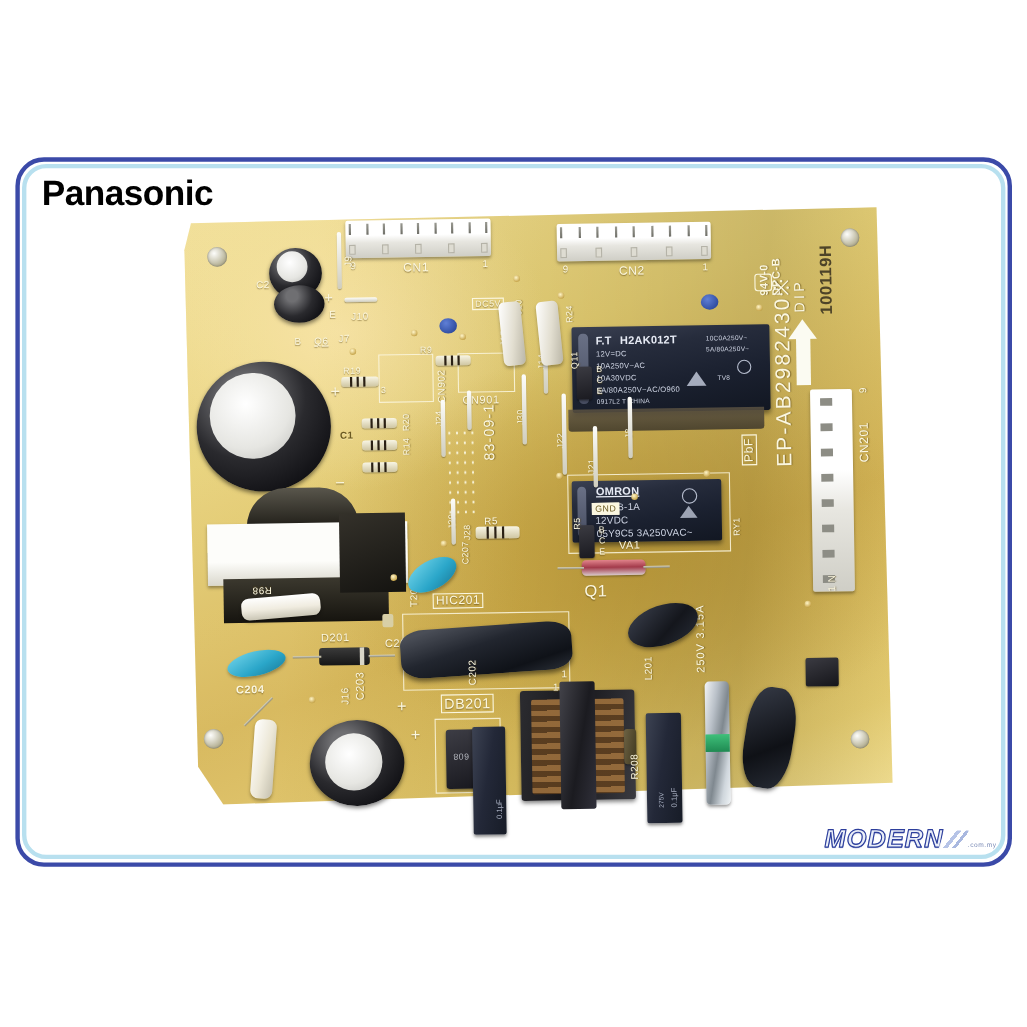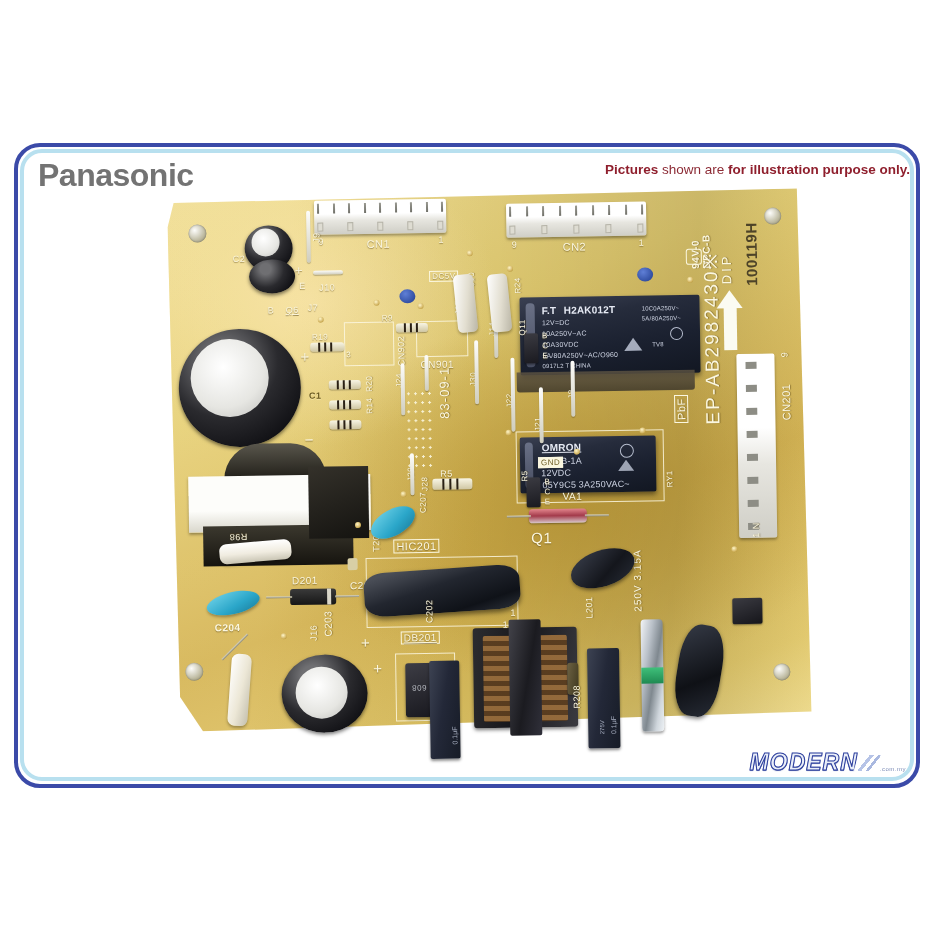--- a/index.html
+++ b/index.html
@@ -29,21 +29,21 @@
     box-sizing:border-box;
     background:#ffffff;
     overflow:hidden;
   }
   
   #brand{
     position:absolute;
     left:38px; top:157px;
     font-size:32px;
     font-weight:bold;
-    color:#737373;
+    color:#000000;
     letter-spacing:-0.5px;
     font-family:"Liberation Sans", sans-serif;
     text-shadow:1px 1px 0 rgba(255,255,255,.7);
     z-index:40;
   }
   
   #disclaimer{
     position:absolute;
     right:24px; top:160px;
     width:400px;
@@ -150,23 +150,20 @@
 </style>
 </head>
 <body>
 
 <div id="frame-outer"></div>
 <div id="frame-inner"></div>
 
 <div id="brand">Panasonic</div>
 
 <div id="disclaimer">
-  <div>
-    <span class="b">Pictures</span><span> shown are </span><span class="b">for illustration purpose only</span><span class="b">.</span>
-  </div>
 </div>
 
 <div id="pcb-wrap">
  <div id="pcb">
   <div class="board"></div>
   <div class="board-shade"></div>
 
   <div class="hole" style="left:22px;top:30px;width:18px;height:18px;"></div>
   <div class="hole" style="left:12px;top:468px;width:18px;height:18px;"></div>
   <div class="hole" style="left:598px;top:22px;width:17px;height:17px;"></div>
@@ -423,21 +420,21 @@
 
   <div class="bigcap" style="left:108px;top:462px;width:86px;height:78px;">
     <div class="top" style="left:14px;top:12px;width:52px;height:52px;"></div>
   </div>
   <div class="slk rot90" style="left:150px;top:444px;font-size:10px;">C203</div>
   <div class="slk rot90" style="left:136px;top:448px;font-size:9px;">J16</div>
   <div class="slk" style="left:188px;top:442px;font-size:15px;">+</div>
   <div class="slk" style="left:200px;top:468px;font-size:15px;">+</div>
 
   <div class="outline" style="left:222px;top:462px;width:58px;height:66px;"></div>
-  <div class="slk box" style="left:228px;top:440px;font-size:10px;text-decoration:underline;">DB201</div>
+  <div class="slk box" style="left:228px;top:440px;font-size:13px;">DB201</div>
   <div style="position:absolute;left:232px;top:472px;width:40px;height:54px;border-radius:3px;background:linear-gradient(160deg,#3d3d45,#16161c);box-shadow:0 2px 3px rgba(0,0,0,.45);"></div>
   <div class="slk" style="left:238px;top:492px;font-size:8px;color:#b3b6bd;text-shadow:none;transform:rotate(180deg);">S1MB9 608</div>
 
   <div class="slk box" style="left:222px;top:348px;font-size:11px;">HIC201</div>
   <div class="outline" style="left:194px;top:366px;width:150px;height:68px;"></div>
   <div style="position:absolute;left:192px;top:378px;width:156px;height:44px;border-radius:22px/14px;background:linear-gradient(165deg,#4a4e57 0 10%,#22262f 42%,#0f1218 78%,#2a2f38 100%);box-shadow:0 3px 5px rgba(0,0,0,.5);transform:rotate(-3deg);"></div>
   <div class="slk rot90" style="left:252px;top:432px;font-size:9px;">C202</div>
   <div class="slk" style="left:338px;top:418px;font-size:9px;">1</div>
 
   <div style="position:absolute;left:300px;top:438px;width:104px;height:100px;">

